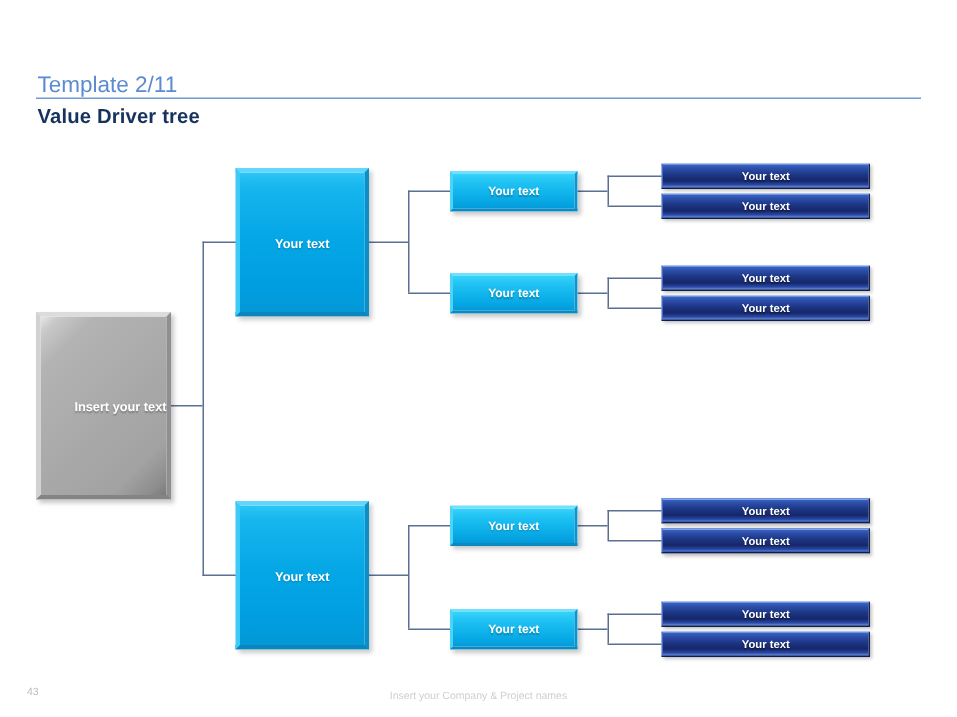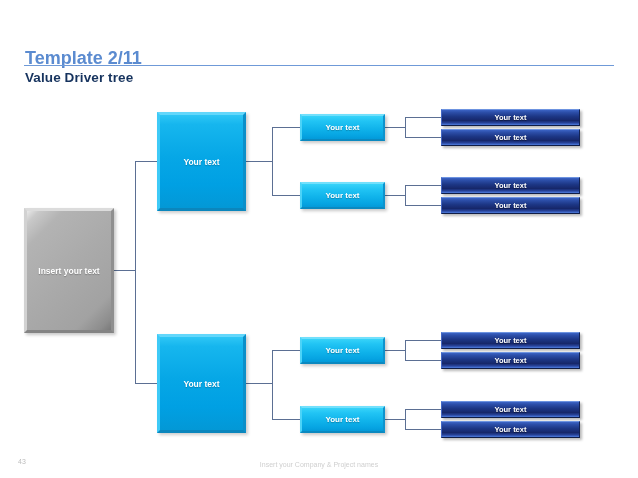--- a/index.html
+++ b/index.html
@@ -32,22 +32,22 @@
     font-size: 13.5px;
     font-weight: bold;
     color: #16335e;
     letter-spacing: 0.1px;
     white-space: nowrap;
     margin-top: 40px;
   }
   #slide-subtitle {
     position: absolute;
     left: 25px; top: 48px;
-    font-size: 18px;
-    font-weight: bold;
+    font-size: 15px;
+    font-weight: normal;
     color: #5b8bd0;
     white-space: nowrap;
   }
   #header-rule {
     position: absolute;
     left: 24px; top: 65px;
     width: 590px;
     height: 1px;
     background: #6f9ad8;
   }
@@ -92,21 +92,21 @@
     box-sizing: border-box;
     background:
       linear-gradient(135deg, #e8e8e8 0%, #c9c9c9 6%, #b3b3b3 18%, #aaaaaa 50%, #a2a2a2 82%, #8d8d8d 94%, #7a7a7a 100%);
     border-top: 3px solid #dcdcdc;
     border-left: 3px solid #d2d2d2;
     border-right: 3px solid #8f8f8f;
     border-bottom: 3px solid #848484;
     box-shadow: 2px 2px 3px rgba(0,0,0,0.22);
     display: flex;
     align-items: center;
-    justify-content: center;
+    justify-content: flex-end;
   }
   .box-root .lbl {
     color: #ffffff;
     font-size: 8.5px;
     font-weight: bold;
     text-shadow: 0 1px 1px rgba(0,0,0,0.25);
   }
 
   
   .box-l2 {

